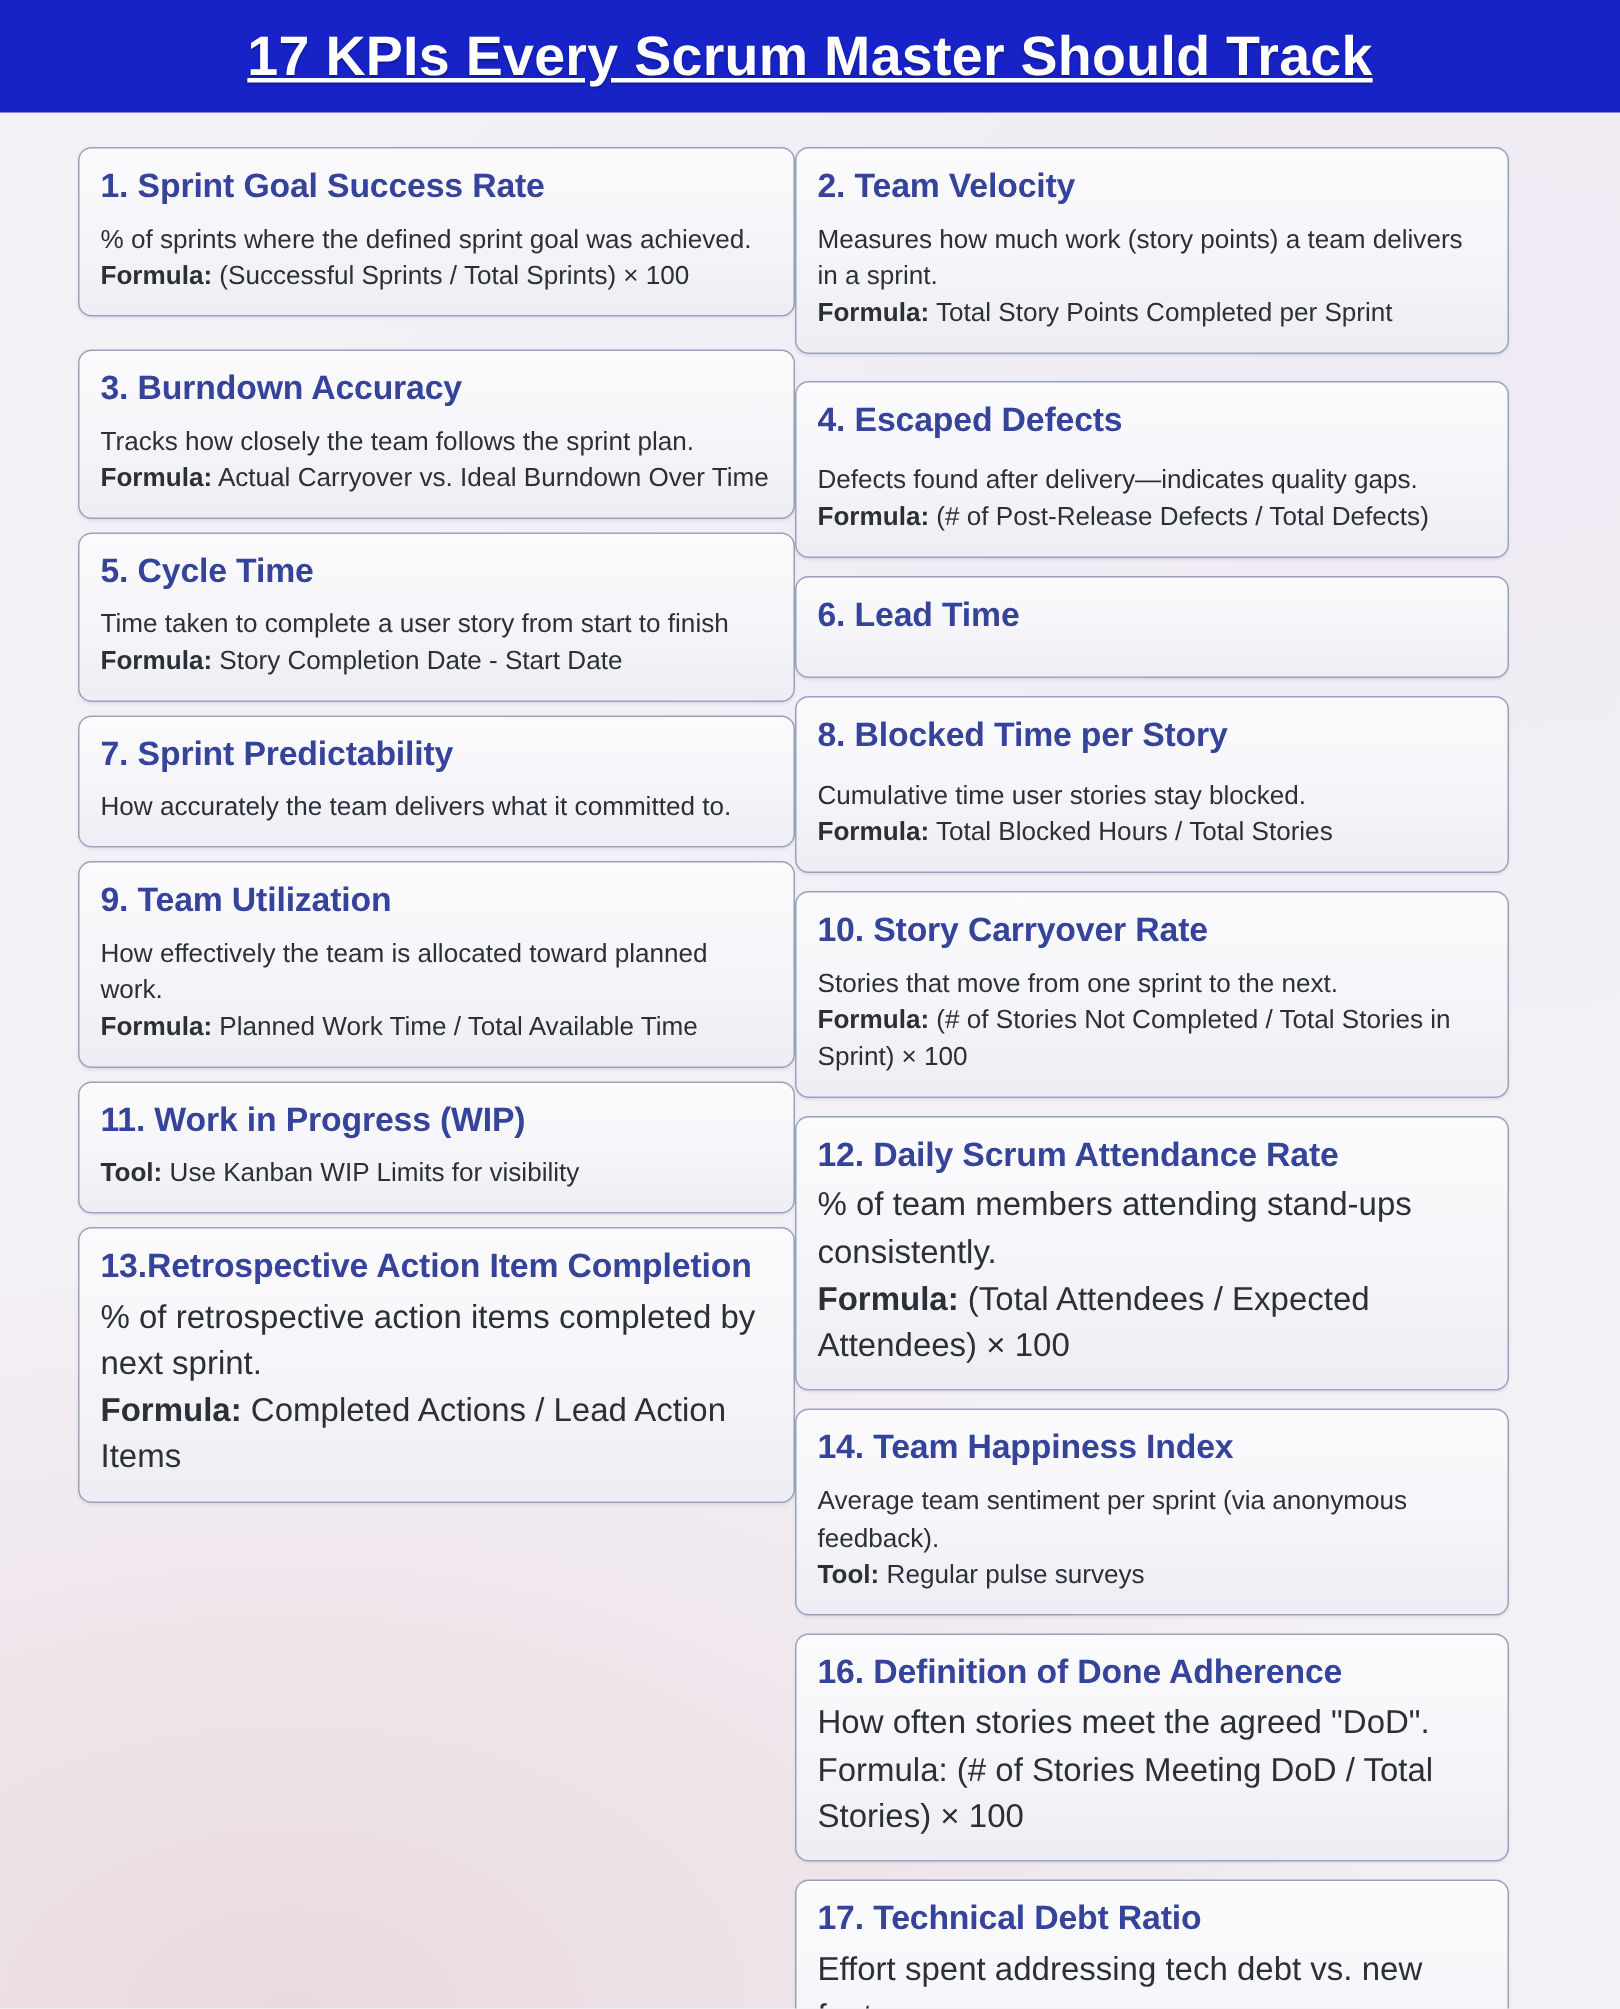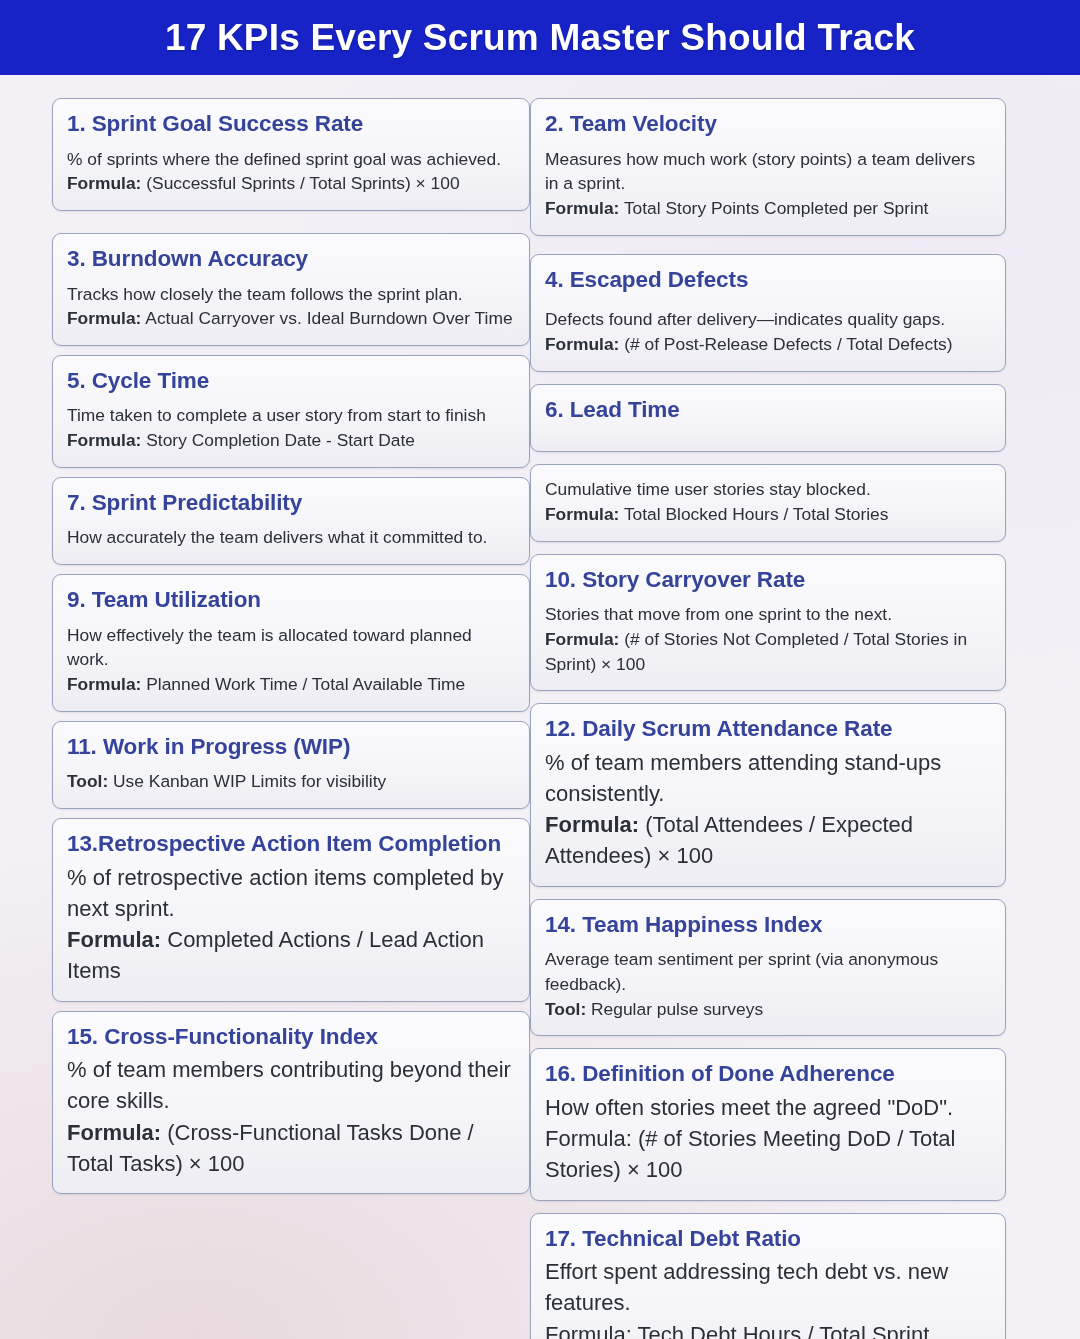--- a/index.html
+++ b/index.html
@@ -38,20 +38,21 @@
   }
 
   .header-title {
     color: #ffffff;
     font-size: 37px;
     font-weight: bold;
     letter-spacing: 0.2px;
     text-align: center;
     text-shadow: 0 1px 2px rgba(0,0,0,0.28);
     white-space: nowrap;
+    text-decoration: underline;
   }
 
   .board {
     position: relative;
     z-index: 1;
     display: flex;
     padding: 23px 64px 0 52px;
     align-items: flex-start;
   }
 
@@ -166,27 +167,20 @@
     </div>
 
     <div class="card gap-xs tight">
       <div class="card-title">13.Retrospective Action Item Completion</div>
       <div class="card-body">
         <span class="card-desc">% of retrospective action items completed by next sprint.</span>
         <span class="card-formula"><span class="lead">Formula:</span><span> Completed Actions / Lead Action Items</span></span>
       </div>
     </div>
 
-    <div class="card gap-xs tight">
-      <div class="card-title">15. Cross-Functionality Index</div>
-      <div class="card-body">
-        <span class="card-desc">% of team members contributing beyond their core skills.</span>
-        <span class="card-formula"><span class="lead">Formula:</span><span> (Cross-Functional Tasks Done / Total Tasks) × 100</span></span>
-      </div>
-    </div>
 
   </div>
 
   <div class="column col-right">
 
     <div class="card">
       <div class="card-title">2. Team Velocity</div>
       <div class="card-body">
         <span class="card-desc">Measures how much work (story points) a team delivers in a sprint.</span>
         <span class="card-formula"><span class="lead">Formula:</span><span> Total Story Points Completed per Sprint</span></span>
@@ -199,20 +193,21 @@
         <span class="card-desc">Defects found after delivery—indicates quality gaps.</span>
         <span class="card-formula"><span class="lead">Formula:</span><span> (# of Post-Release Defects / Total Defects)</span></span>
       </div>
     </div>
 
     <div class="card gap-sm title-gap-lg">
       <div class="card-title">6. Lead Time</div>
     </div>
 
     <div class="card gap-sm title-gap-lg">
+      <div class="card-title">8. Blocked Time per Story</div>
       <div class="card-body">
         <span class="card-desc">Cumulative time user stories stay blocked.</span>
         <span class="card-formula"><span class="lead">Formula:</span><span> Total Blocked Hours / Total Stories</span></span>
       </div>
     </div>
 
     <div class="card gap-sm">
       <div class="card-title">10. Story Carryover Rate</div>
       <div class="card-body">
         <span class="card-desc">Stories that move from one sprint to the next.</span>

